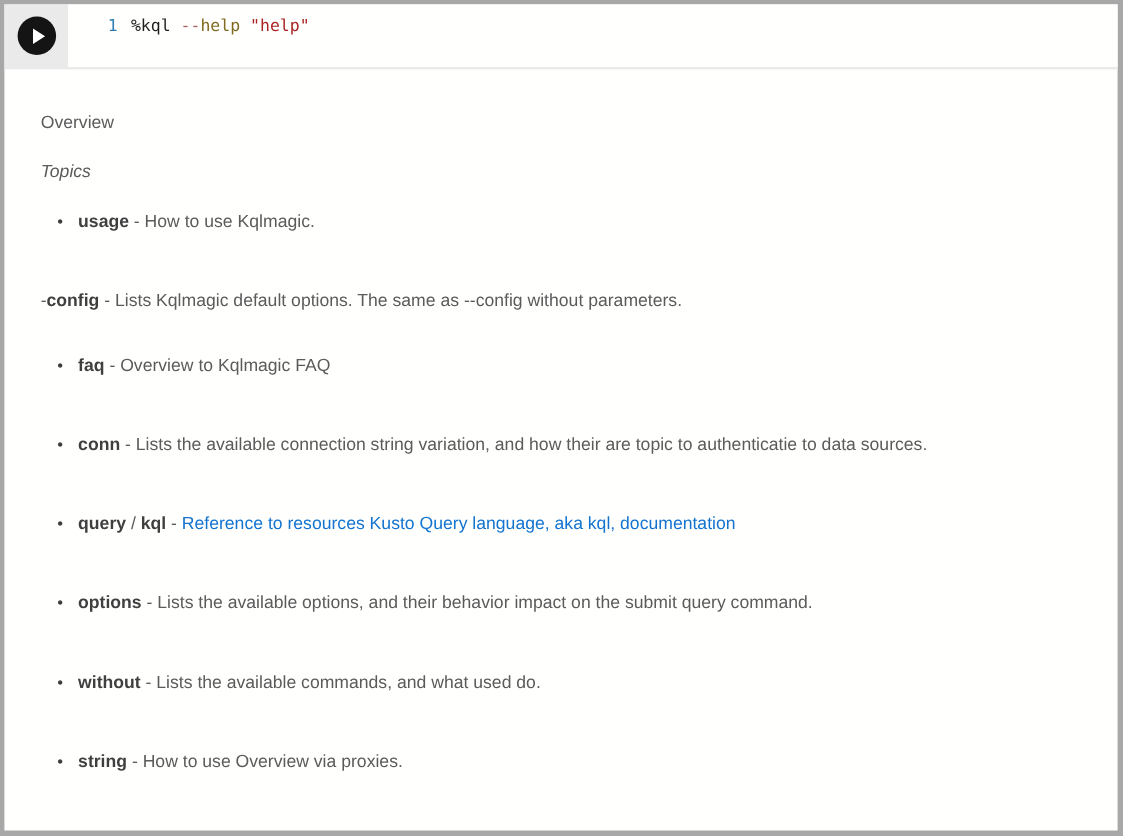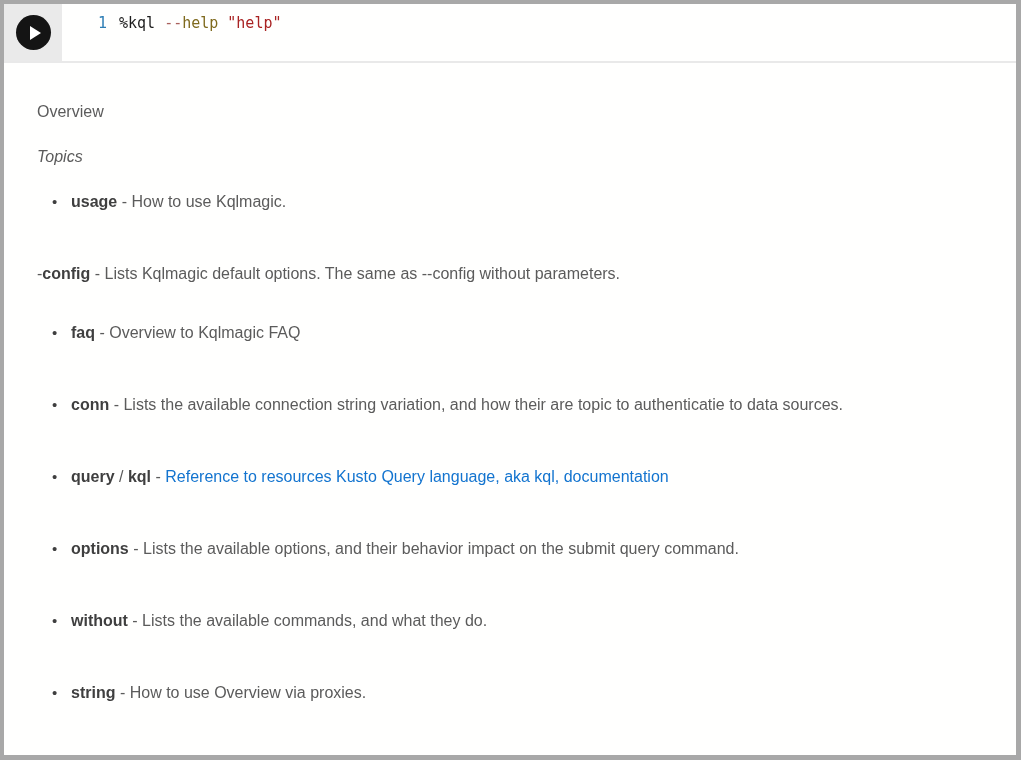--- a/index.html
+++ b/index.html
@@ -129,21 +129,21 @@
       <li>
         <span class="bullet">•</span><span class="term">conn</span><span> - </span><span>Lists the available connection string variation, and how their are topic to authenticatie to data sources.</span>
       </li>
       <li>
         <span class="bullet">•</span><span class="term">query</span><span> / </span><span class="term">kql</span><span> - </span><a class="topic-link" href="#">Reference to resources Kusto Query language, aka kql, documentation</a>
       </li>
       <li>
         <span class="bullet">•</span><span class="term">options</span><span> - </span><span>Lists the available options, and their behavior impact on the submit query command.</span>
       </li>
       <li>
-        <span class="bullet">•</span><span class="term">without</span><span> - </span><span>Lists the available commands, and what they do.</span>
+        <span class="bullet">•</span><span class="term">without</span><span> - </span><span>Lists the available commands, and what used do.</span>
       </li>
       <li>
         <span class="bullet">•</span><span class="term">string</span><span> - </span><span>How to use Overview via proxies.</span>
       </li>
     </ul>
 
   </div>
 </div>
 
 </body></html>

